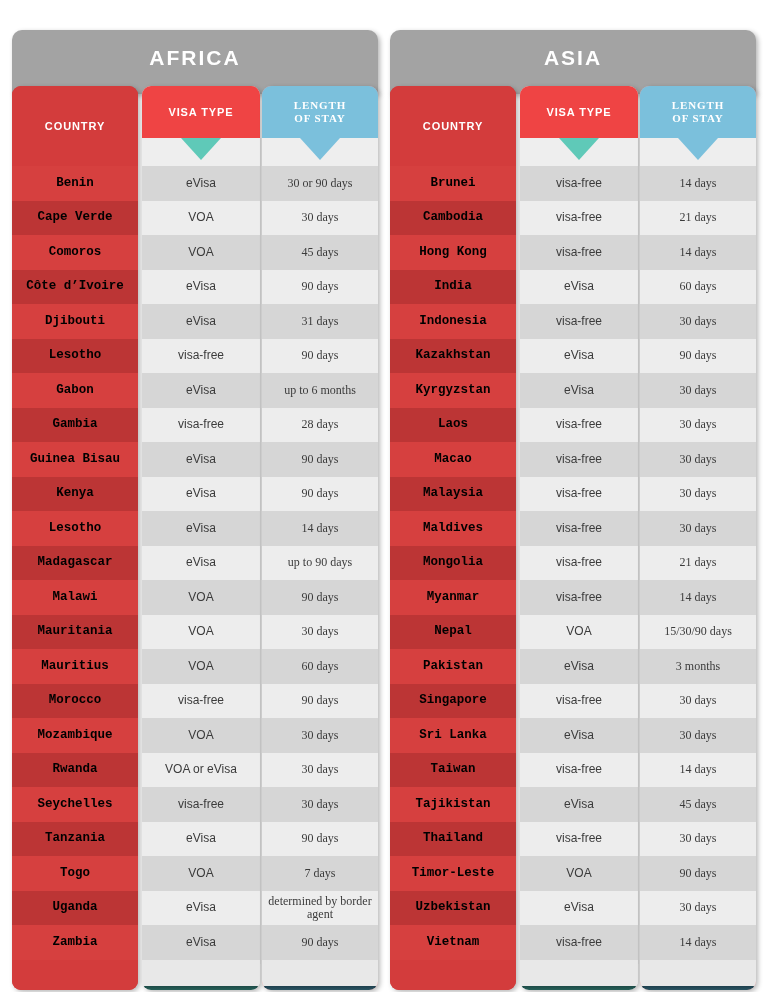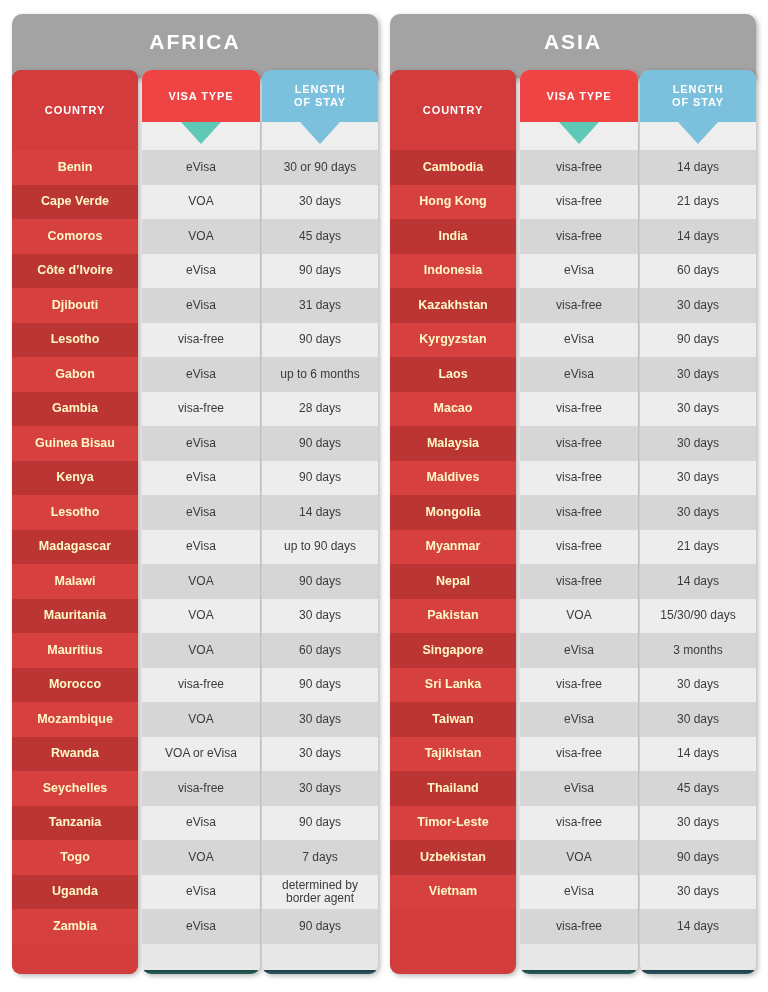--- a/index.html
+++ b/index.html
@@ -13,21 +13,21 @@
     font-family: "Liberation Sans", sans-serif;
     -webkit-font-smoothing: antialiased;
     overflow: hidden;
   }
 
   .board {
     position: relative;
     width: 691px;
     height: 992px;
     box-sizing: border-box;
-    padding: 14px 12px 18px 12px;
+    padding: 30px 12px 18px 12px;
     display: flex;
     gap: 12px;
   }
 
   
   .panel {
     position: relative;
     width: 366px;
     height: 960px;
     flex: 0 0 366px;
@@ -70,21 +70,21 @@
   .col {
     position: absolute;
     top: 0;
     height: 904px;
     border-radius: 9px;
     overflow: hidden;
     box-shadow: 2px 2px 5px rgba(0,0,0,0.28);
   }
   .col-country { left: 0px;   width: 126px; background: #d33c3c; }
   .col-visa    { left: 130px; width: 118px; background: #eeeeee; }
-  .col-stay    { left: 250px; width: 116px; background: #fca5a5; }
+  .col-stay    { left: 250px; width: 116px; background: #fca5a5; font-family: Liberation Serif, serif; }
 
   
   .col-head {
     position: relative;
     height: 52px;
     box-sizing: border-box;
     display: flex;
     align-items: center;
     justify-content: center;
     text-align: center;
@@ -124,23 +124,24 @@
     box-sizing: border-box;
     display: flex;
     align-items: center;
     justify-content: center;
     text-align: center;
     font-size: 12px;
     line-height: 13px;
     padding: 0 4px;
   }
   .col-country .row {
-    color: #fef9c3;
+    color: #000000;
     font-weight: bold;
     font-size: 12.5px;
+    font-family: Liberation Mono, monospace;
   }
   .col-country .row.odd  { background: #d6403f; }
   .col-country .row.even { background: #bc3535; }
   .col-visa .row, .col-stay .row { color: #3b3b3b; }
   .col-visa .row.odd,  .col-stay .row.odd  { background: #d6d6d6; }
   .col-visa .row.even, .col-stay .row.even { background: #ededed; }
 
   
   .tail-blank { height: 26px; }
   .col-country .tail-blank { background: #d33c3c; }
@@ -419,20 +420,23 @@
     </div>
     <div class="panel">
       <div class="panel-banner"></div>
       <div class="panel-title">ASIA</div>
       <div class="cols">
         <div class="col col-country">
           <div class="col-head">
             <span>COUNTRY</span>
           </div>
           <div class="rows">
+            <div class="row odd">
+              <span>Brunei</span>
+            </div>
             <div class="row even">
               <span>Cambodia</span>
             </div>
             <div class="row odd">
               <span>Hong Kong</span>
             </div>
             <div class="row even">
               <span>India</span>
             </div>
             <div class="row odd">

